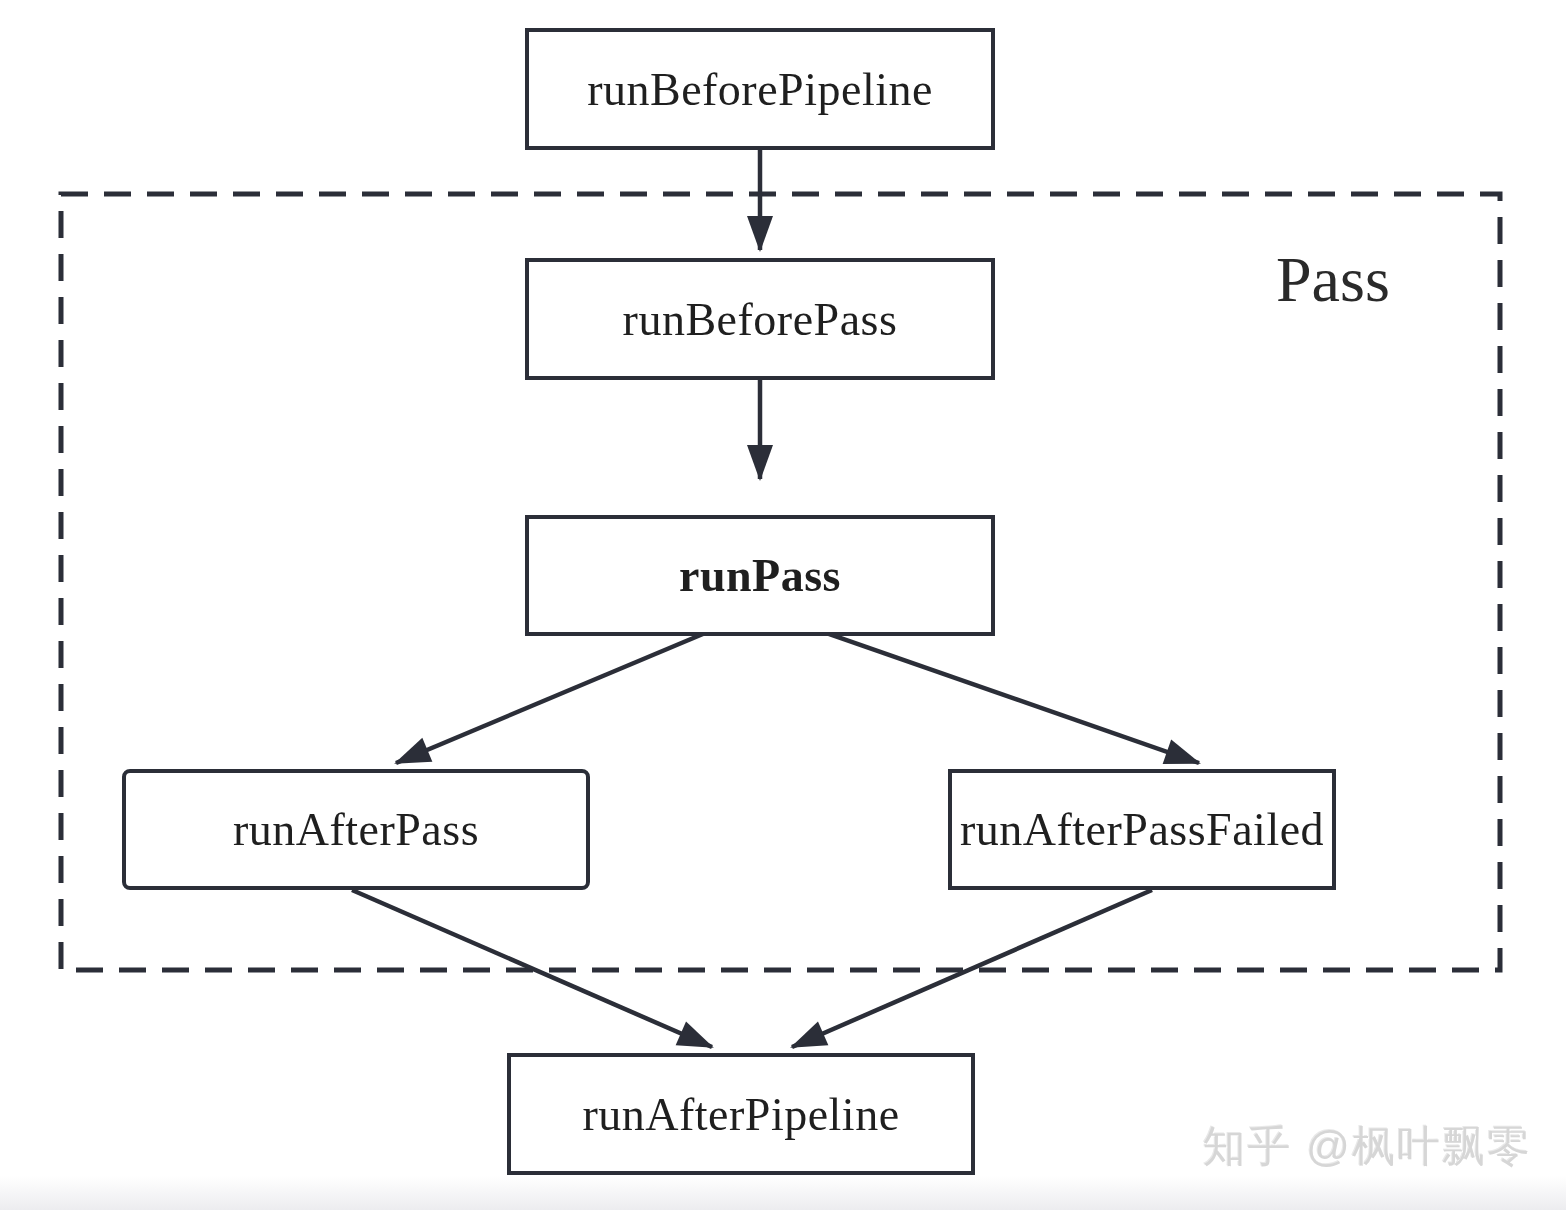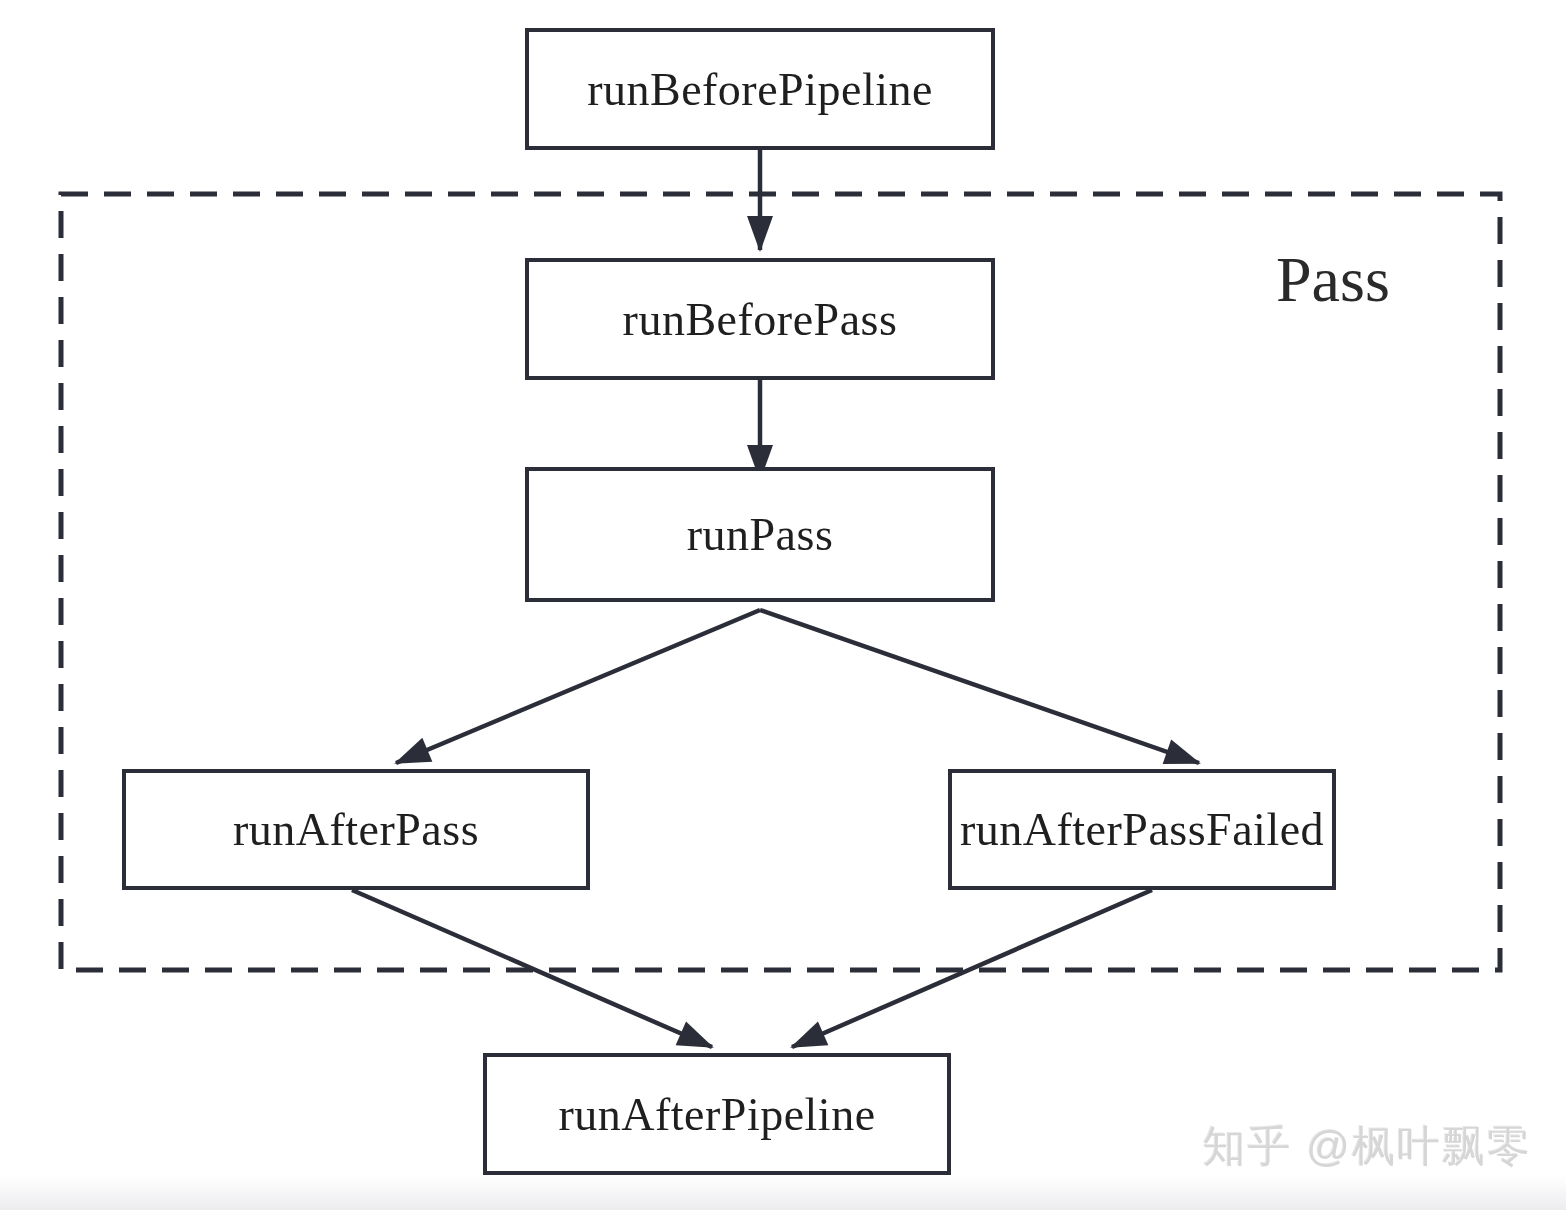--- a/index.html
+++ b/index.html
@@ -88,33 +88,33 @@
   </svg>
 
   <div class="node" style="left:525px; top:28px; width:470px; height:122px;">
     <span>runBeforePipeline</span>
   </div>
 
   <div class="node" style="left:525px; top:258px; width:470px; height:122px;">
     <span>runBeforePass</span>
   </div>
 
-  <div class="node" style="left:525px; top:467px; width:470px; height:135px;">
+  <div class="node" style="left:525px; top:515px; width:470px; height:121px;font-weight:bold;">
     <span>runPass</span>
   </div>
 
-  <div class="node" style="left:122px; top:769px; width:468px; height:121px;">
+  <div class="node" style="left:122px; top:769px; width:468px; height:121px;border-radius:8px;">
     <span>runAfterPass</span>
   </div>
 
   <div class="node" style="left:948px; top:769px; width:388px; height:121px;">
     <span>runAfterPassFailed</span>
   </div>
 
-  <div class="node" style="left:483px; top:1053px; width:468px; height:122px;">
+  <div class="node" style="left:507px; top:1053px; width:468px; height:122px;">
     <span>runAfterPipeline</span>
   </div>
 
   <div class="group-label">Pass</div>
 
   <div class="watermark">知乎 @枫叶飘零</div>
 
 </div>
 
 </body></html>

